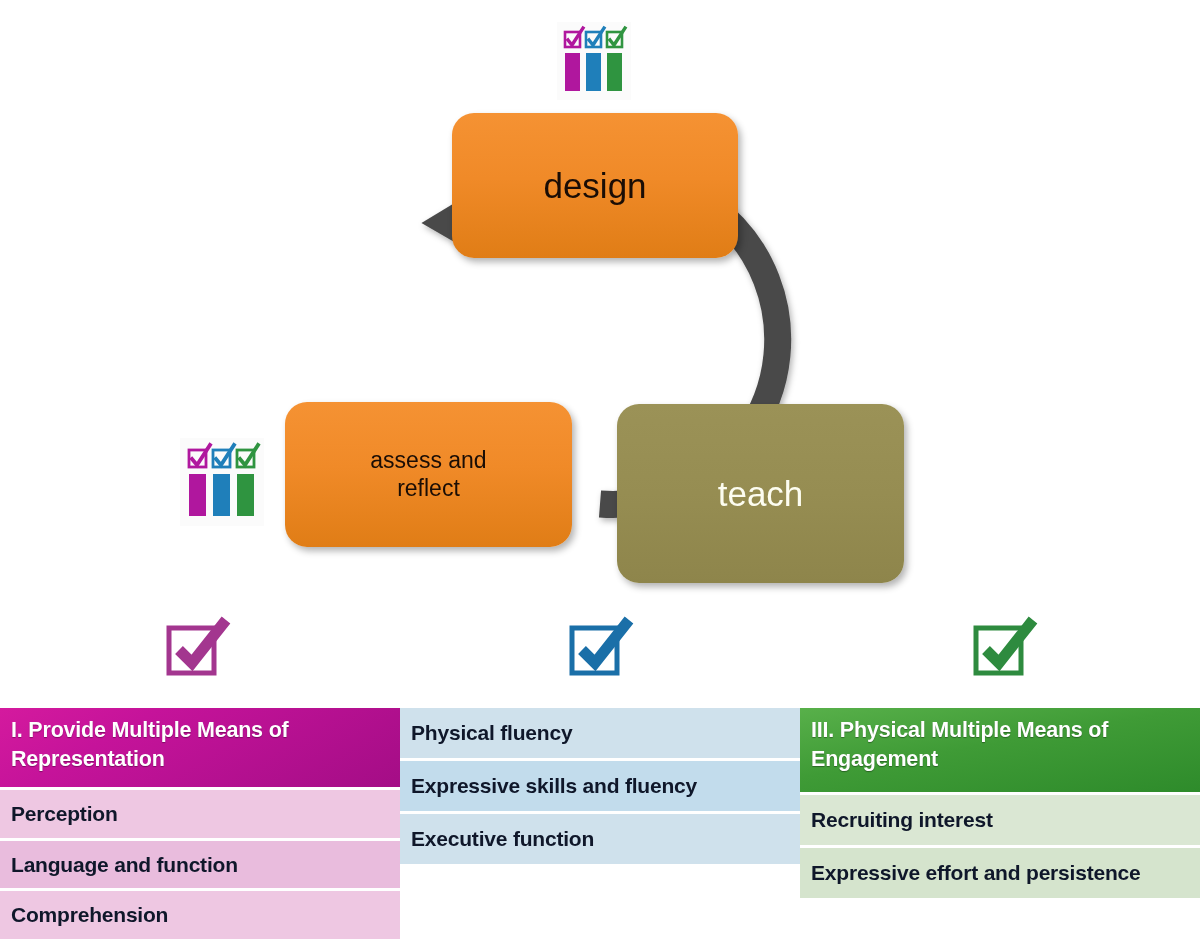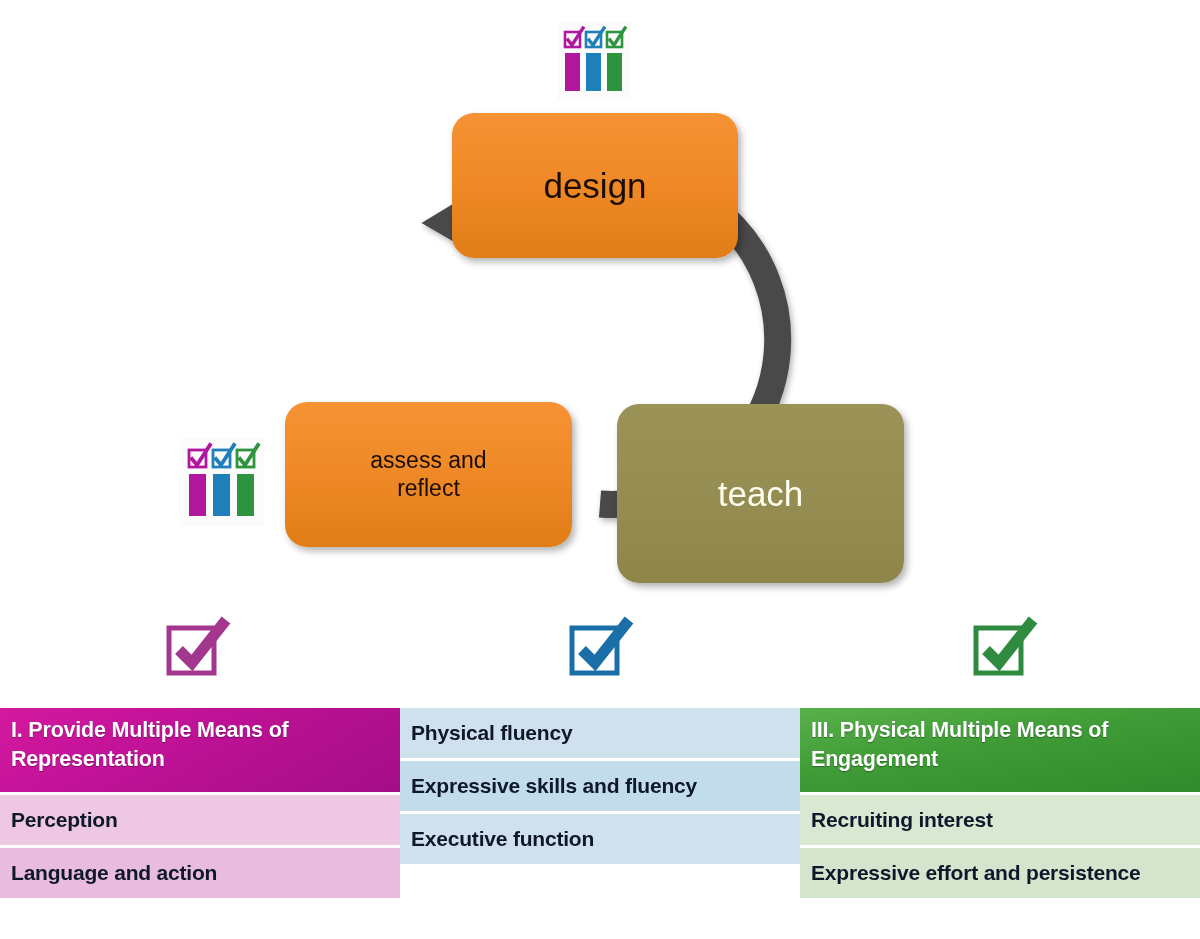--- a/index.html
+++ b/index.html
@@ -246,21 +246,22 @@
       <rect x="6" y="16" width="45" height="45" fill="none" stroke="#2e8b3f" stroke-width="5"></rect>
       <path d="M 16,38 L 29,51 L 63,8" fill="none" stroke="#2e8b3f" stroke-width="11" stroke-linejoin="miter" stroke-linecap="butt"></path>
     </svg>
   </div>
 
   <div id="udl-table">
 
     <div class="udl-column col-1">
       <div class="udl-header" id="udl-header-1">I. Provide Multiple Means of Representation</div>
       <div class="udl-cell">Perception</div>
-      <div class="udl-cell alt">Language and action</div>
+      <div class="udl-cell alt">Language and function</div>
+      <div class="udl-cell">Comprehension</div>
     </div>
 
     <div class="udl-column col-2">
       <div class="udl-cell">Physical fluency</div>
       <div class="udl-cell alt">Expressive skills and fluency</div>
       <div class="udl-cell">Executive function</div>
     </div>
 
     <div class="udl-column col-3">
       <div class="udl-header" id="udl-header-3">III. Physical Multiple Means of Engagement</div>

